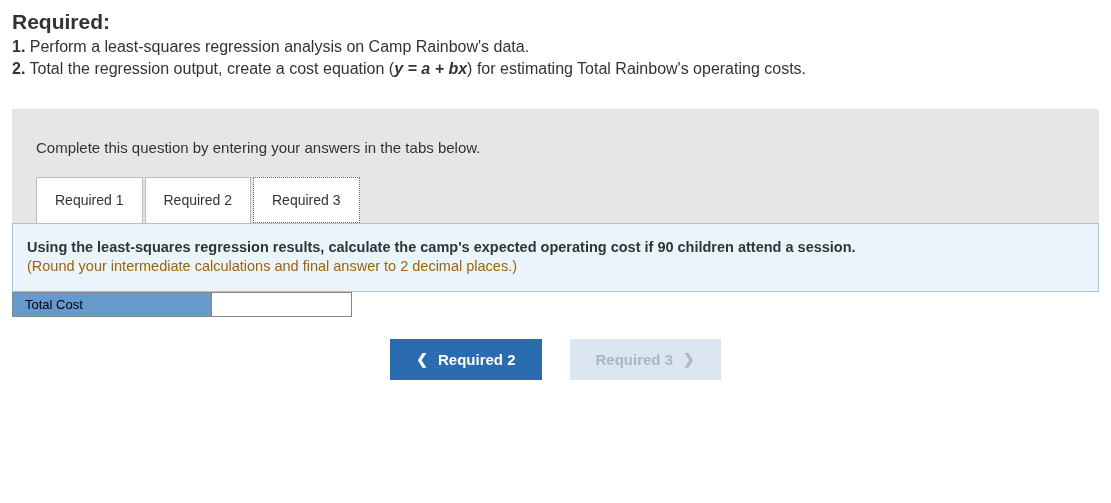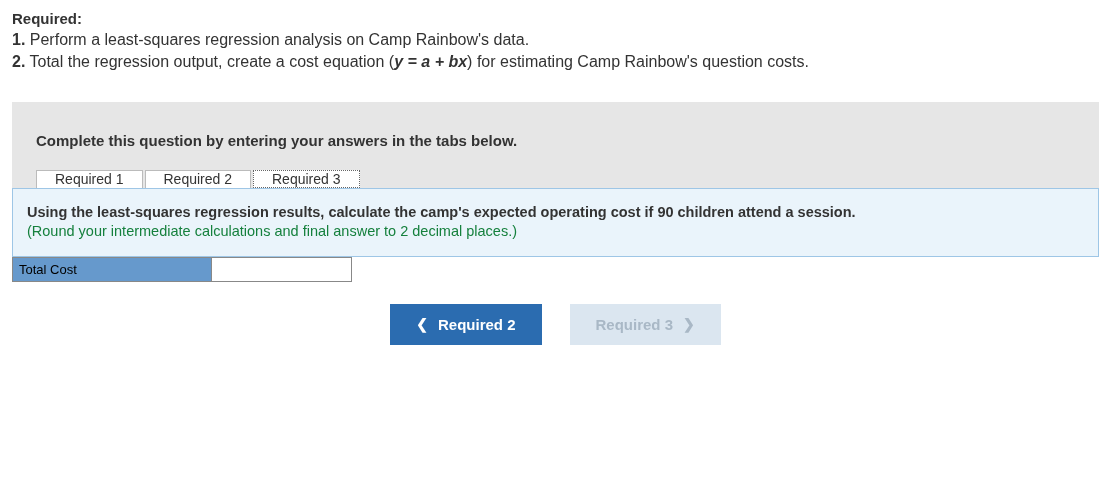--- a/index.html
+++ b/index.html
@@ -5,51 +5,51 @@
     * { box-sizing: border-box; margin: 0; padding: 0; }
     body {
       font-family: Arial, Helvetica, sans-serif;
       color: #333;
       background: #fff;
       width: 1111px;
       padding: 10px 12px;
     }
     .required-header {
       font-weight: bold;
-      font-size: 15px;
+      font-size: 21px;
       margin-bottom: 2px;
     }
     .req-list {
       font-size: 16px;
       line-height: 1.4;
       margin-bottom: 28px;
     }
     .req-list .num { font-weight: bold; }
     .italic-var { font-style: italic; font-weight: bold; }
 
     .gray-banner {
       background: #e6e6e6;
       padding: 30px 24px 22px 24px;
       font-size: 15px;
-      font-weight: bold;
+      font-weight: normal;
     }
 
     .tabs-row {
       display: flex;
       gap: 0;
       margin-top: -1px;
       padding-left: 24px;
       background: #e6e6e6;
       padding-bottom: 0;
     }
     .tab {
       background: #fff;
       border: 1px solid #bbb;
       border-bottom: none;
-      padding: 0 18px;
+      padding: 14px 18px;
       font-size: 14px;
       color: #333;
       cursor: pointer;
       margin-right: 2px;
     }
     .tab.active {
       border: 1px dotted #666;
       border-bottom: 1px dotted #666;
     }
 
@@ -58,36 +58,36 @@
       background: #eaf4fb;
       padding: 14px 14px;
     }
     .question-text {
       font-size: 14.5px;
       font-weight: bold;
       color: #333;
       line-height: 1.35;
     }
     .hint-text {
-      color: #15803d;
+      color: #a16207;
       font-size: 14.5px;
       font-weight: normal;
     }
 
     .answer-row {
       display: flex;
       align-items: stretch;
       margin-top: 0;
     }
     .label-cell {
       background: #6699cc;
       color: #000;
       font-size: 13px;
       border: 1px solid #888;
-      padding: 4px 6px;
+      padding: 4px 12px;
       min-width: 200px;
       display: flex;
       align-items: center;
     }
     .input-cell {
       border: 1px solid #888;
       border-left: none;
       width: 140px;
       background: #fff;
     }
@@ -132,21 +132,21 @@
 <body>
 
 <div class="required-header">Required:</div>
 <div class="req-list">
   <div>
     <span class="num">1.</span>
     <span>Perform a least-squares regression analysis on Camp Rainbow's data.</span>
   </div>
   <div>
     <span class="num">2.</span>
-    <span>Total the regression output, create a cost equation (</span><span class="italic-var">y = a + bx</span><span>) for estimating Camp Rainbow's question costs.</span>
+    <span>Total the regression output, create a cost equation (</span><span class="italic-var">y = a + bx</span><span>) for estimating Total Rainbow's operating costs.</span>
   </div>
 </div>
 
 <div class="gray-banner">
   <span>Complete this question by entering your answers in the tabs below.</span>
 </div>
 
 <div class="tabs-row">
   <div class="tab">Required 1</div>
   <div class="tab">Required 2</div>

